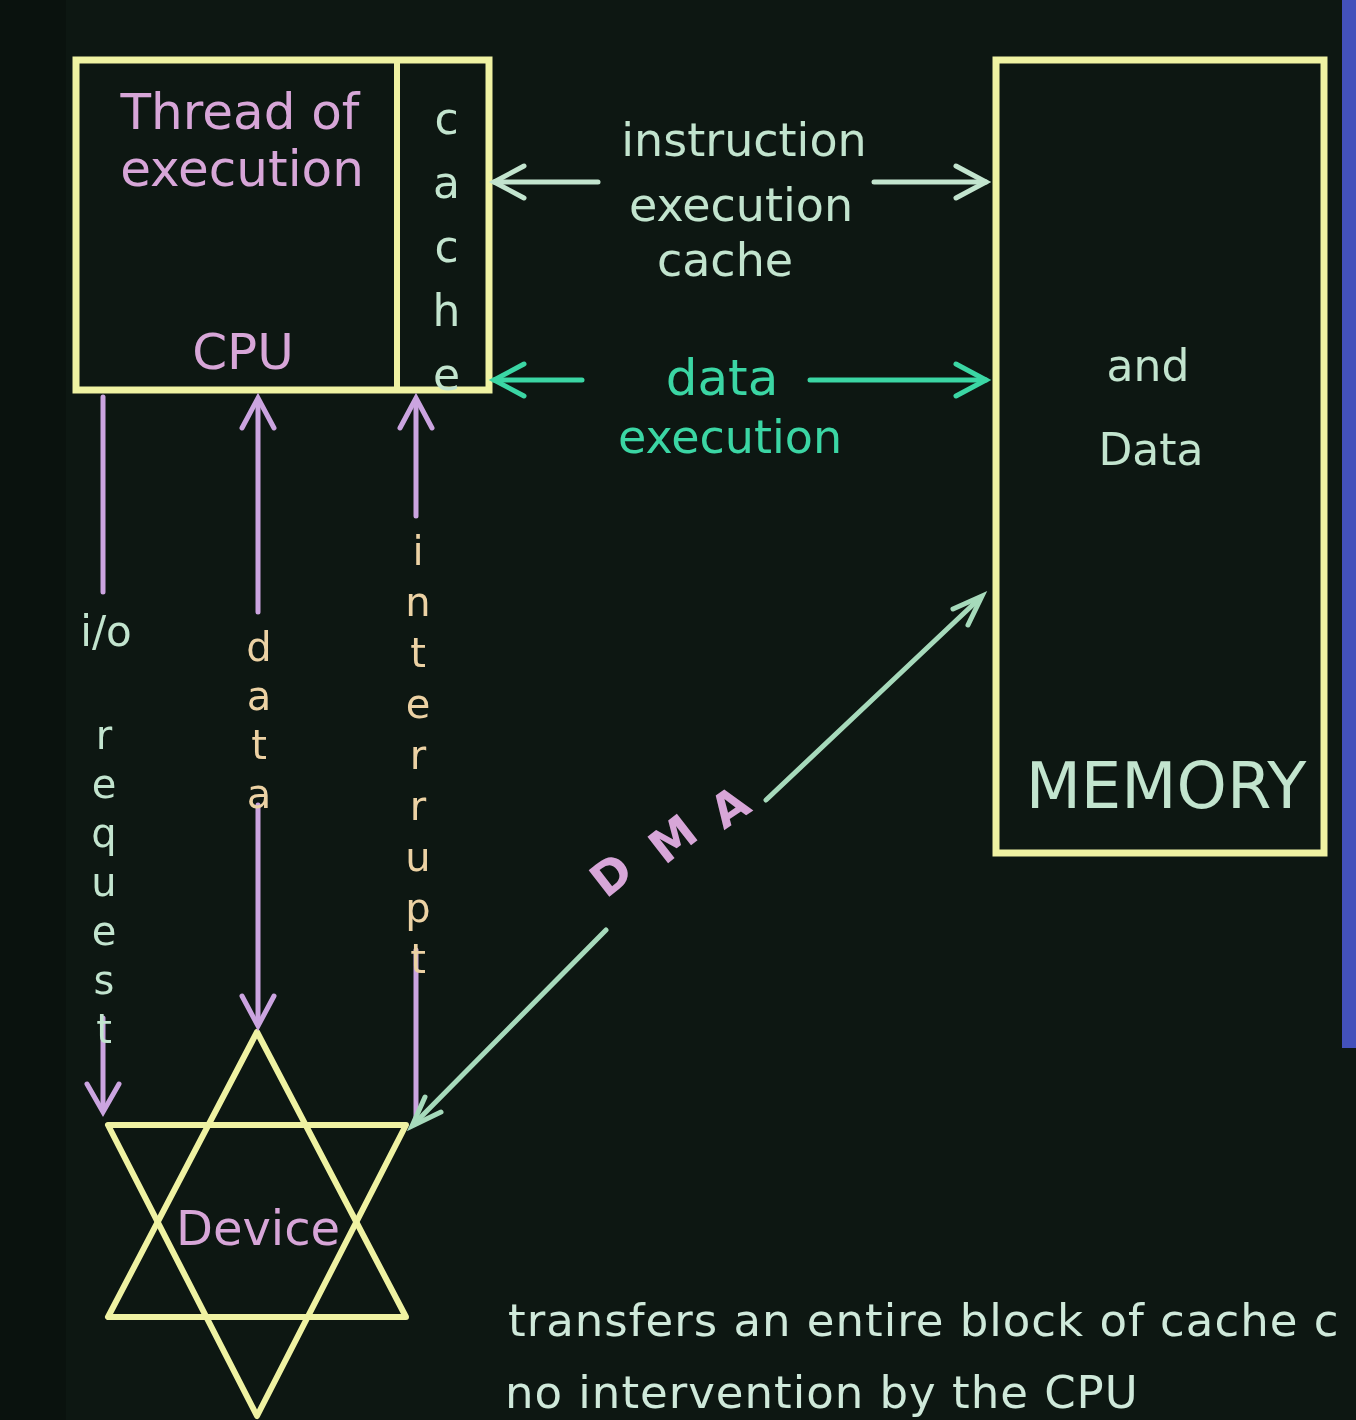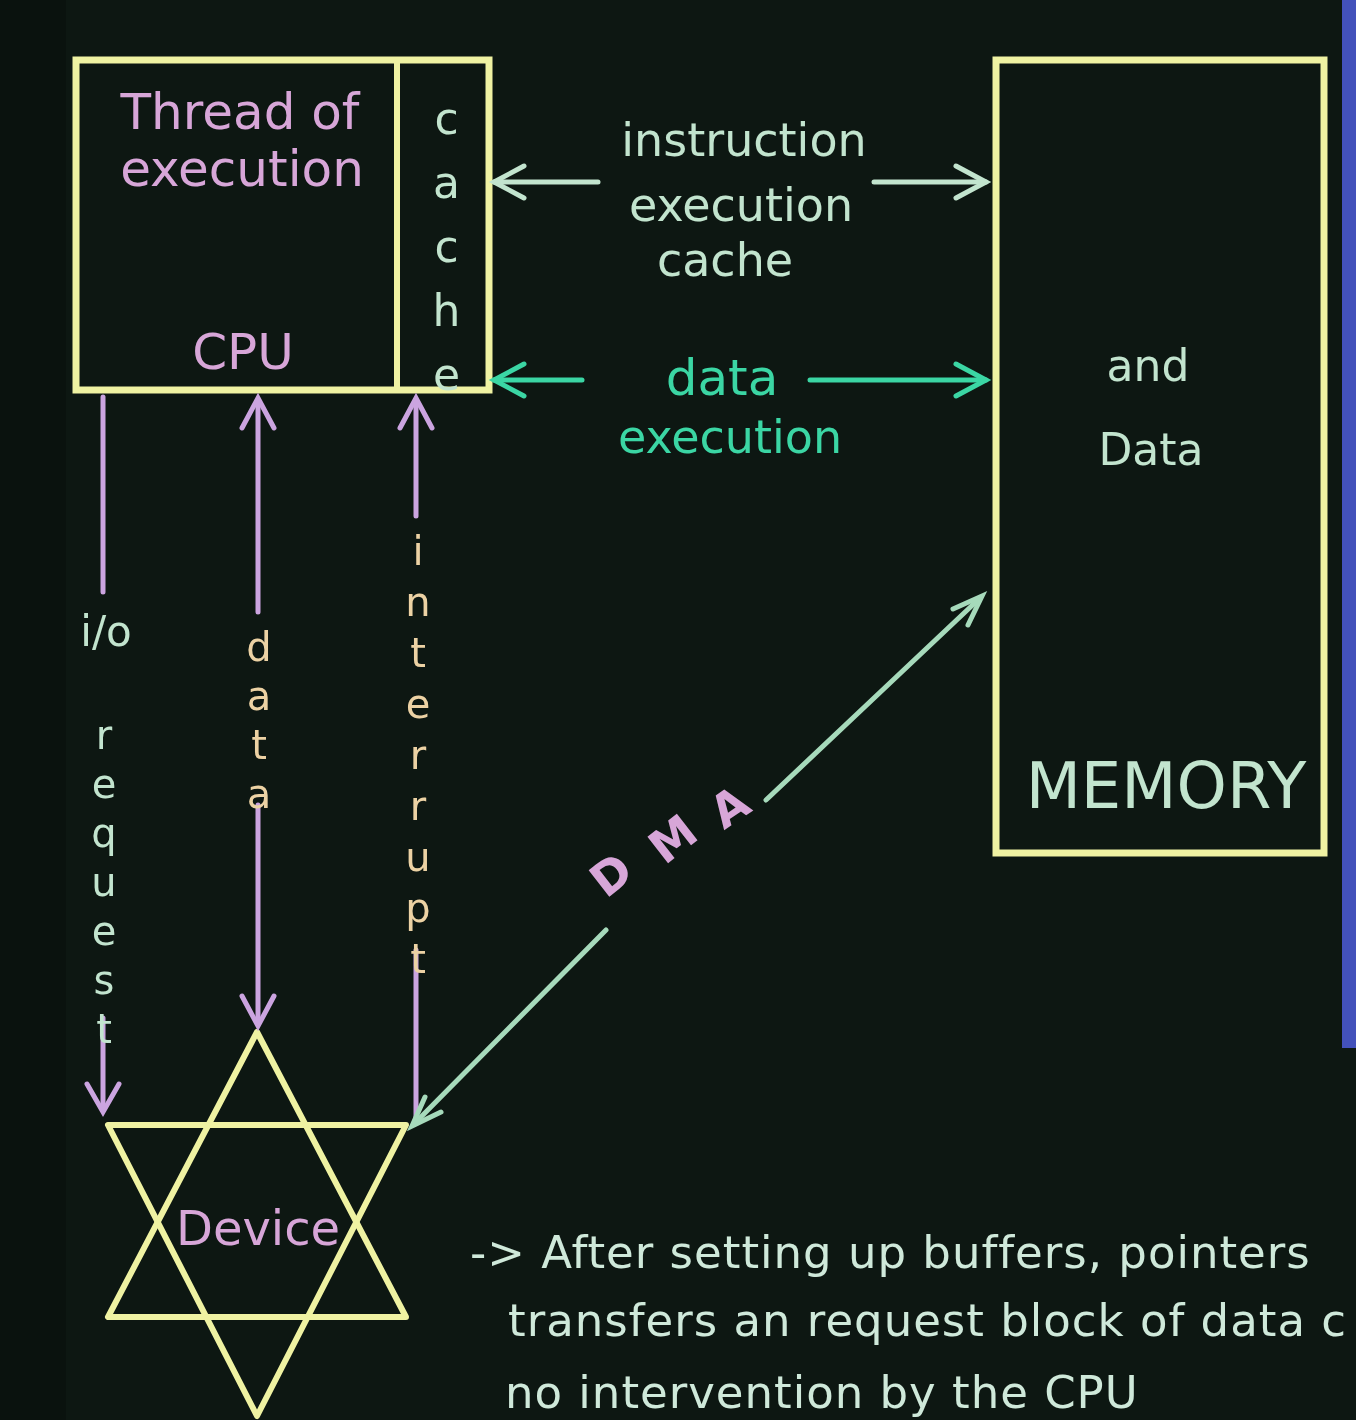--- a/index.html
+++ b/index.html
@@ -108,17 +108,16 @@
   <div class="vword mint" style="left:104px;top:712px;font-size:40px;letter-spacing:3px;">request</div>
   <div class="vword cream" style="left:259px;top:624px;font-size:40px;letter-spacing:3px;">data</div>
   <div class="vword cream" style="left:418px;top:528px;font-size:40px;letter-spacing:5px;">interrupt</div>
 
   <div class="txt pink" style="left:258px;top:1228px;font-size:48px;">Device</div>
 
   <div class="dma-letter" style="left:592px;top:848px;transform:rotate(-38deg);">D</div>
   <div class="dma-letter" style="left:650px;top:812px;transform:rotate(-38deg);">M</div>
   <div class="dma-letter" style="left:712px;top:780px;transform:rotate(-34deg);">A</div>
 
-  <div class="noteline note" style="left:470px;top:1226px;">-&gt; After setting up buffers, pointers</div>
-  <div class="noteline note" style="left:508px;top:1294px;">transfers an request block of data c</div>
+  <div class="noteline note" style="left:508px;top:1294px;">transfers an entire block of cache c</div>
   <div class="noteline note" style="left:505px;top:1366px;">no intervention by the CPU</div>
 
 </div>
 
 </body></html>

